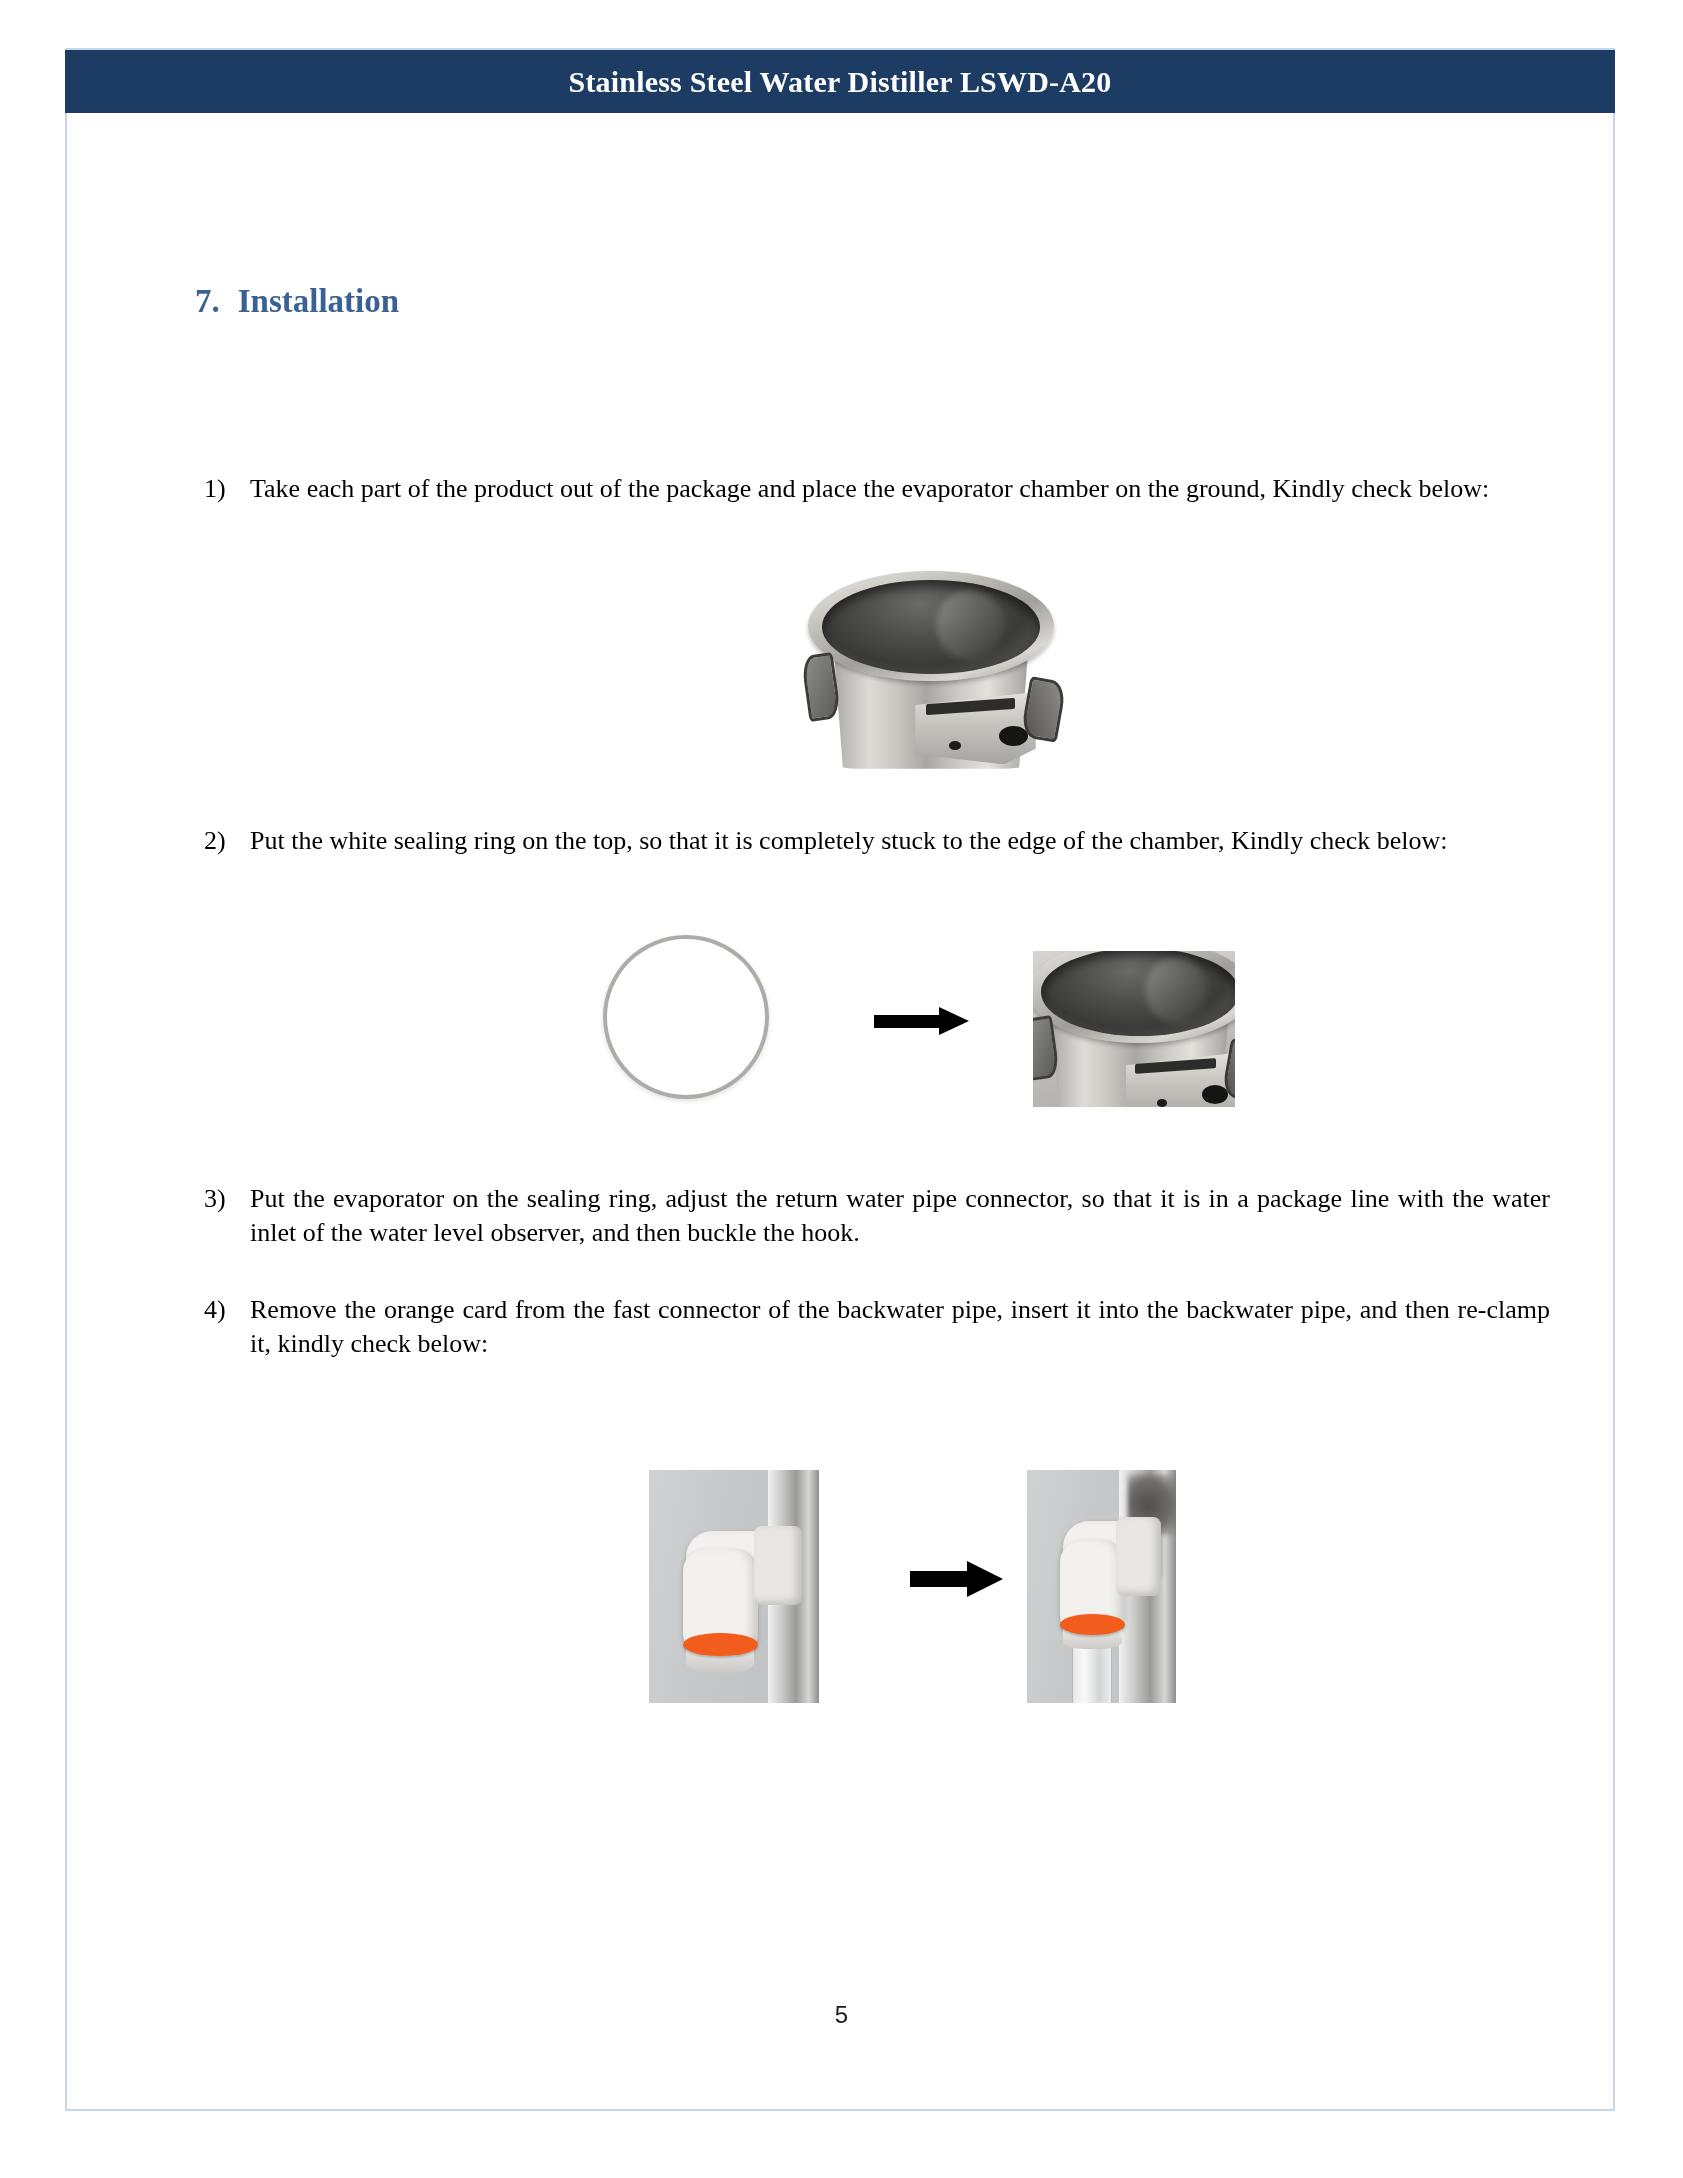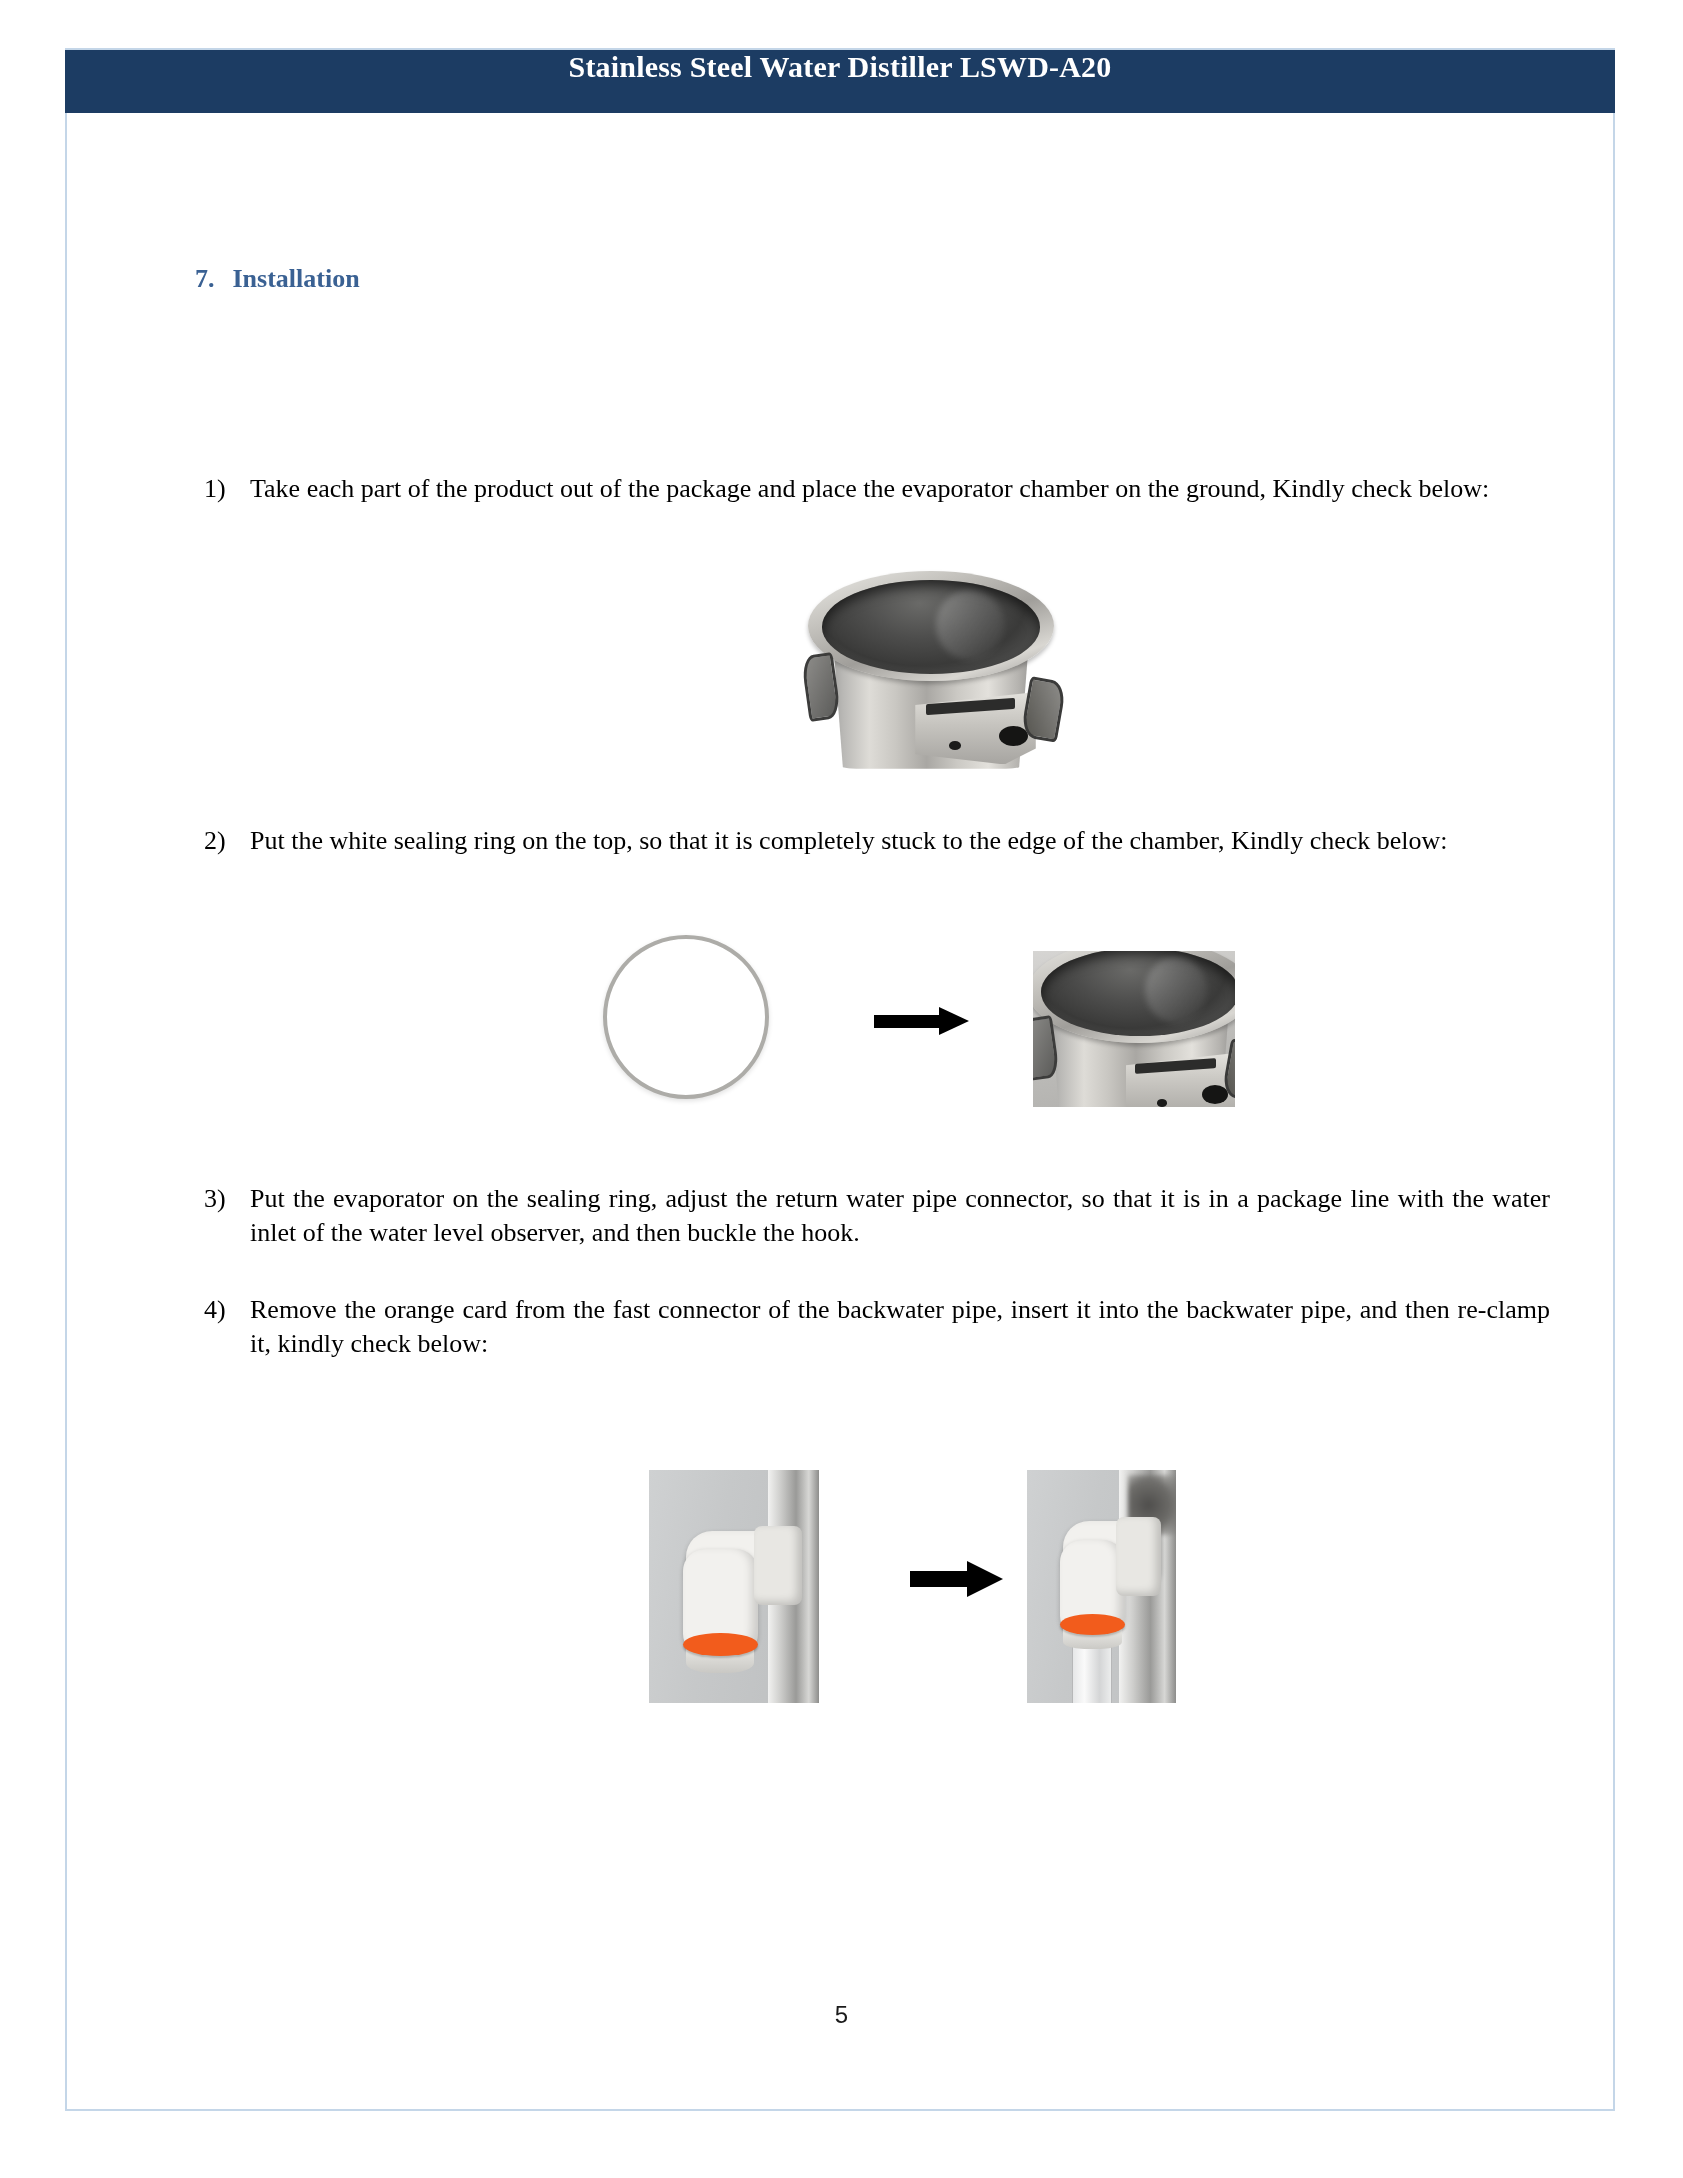--- a/index.html
+++ b/index.html
@@ -29,20 +29,21 @@
 
   
   .header-banner {
     position: absolute;
     left: 65px;
     top: 50px;
     width: 1550px;
     height: 63px;
     background: #1c3c63;
     display: flex;
+    align-items: center;
     justify-content: center;
     box-sizing: border-box;
   }
   .header-title {
     color: #ffffff;
     font-family: "Liberation Serif", serif;
     font-weight: bold;
     font-size: 30px;
     letter-spacing: 0.2px;
     white-space: nowrap;
@@ -54,24 +55,24 @@
     left: 65px;
     top: 113px;
     width: 1550px;
     height: 1998px;
     box-sizing: border-box;
   }
 
   .section-heading {
     position: absolute;
     left: 130px;
-    top: 151px;
+    top: 170px;
     font-family: "Liberation Serif", serif;
     font-weight: bold;
-    font-size: 26px;
+    font-size: 33px;
     color: #3a6193;
     white-space: nowrap;
     text-align: center;
   }
   .section-heading .num { margin-right: 18px; }
 
   
   .list-item {
     position: absolute;
     display: flex;

